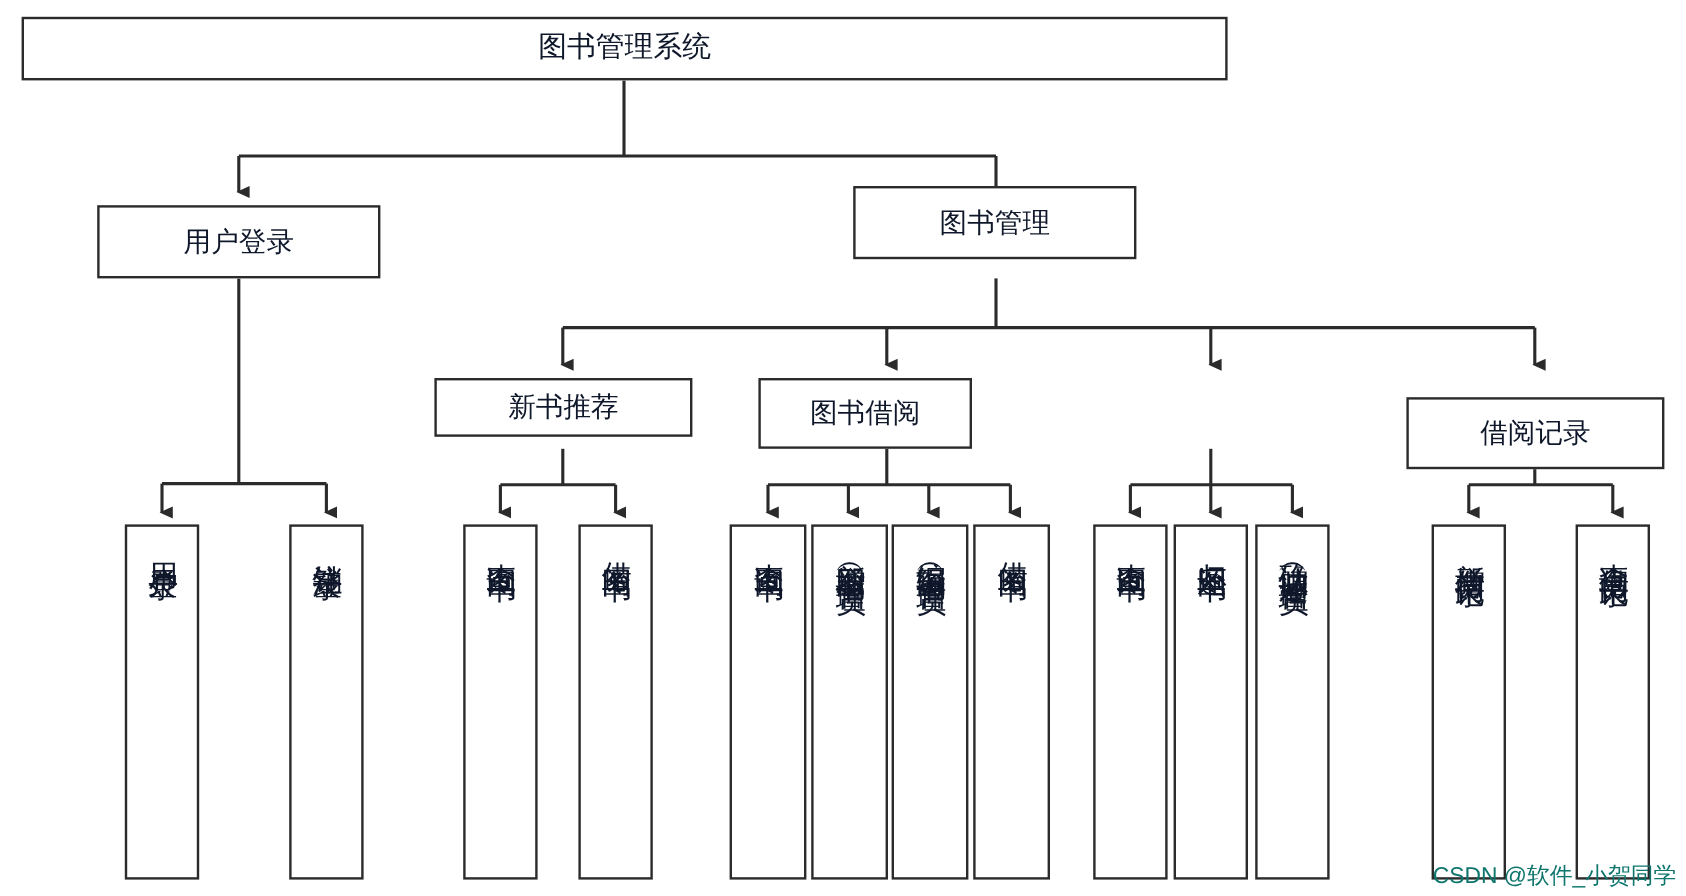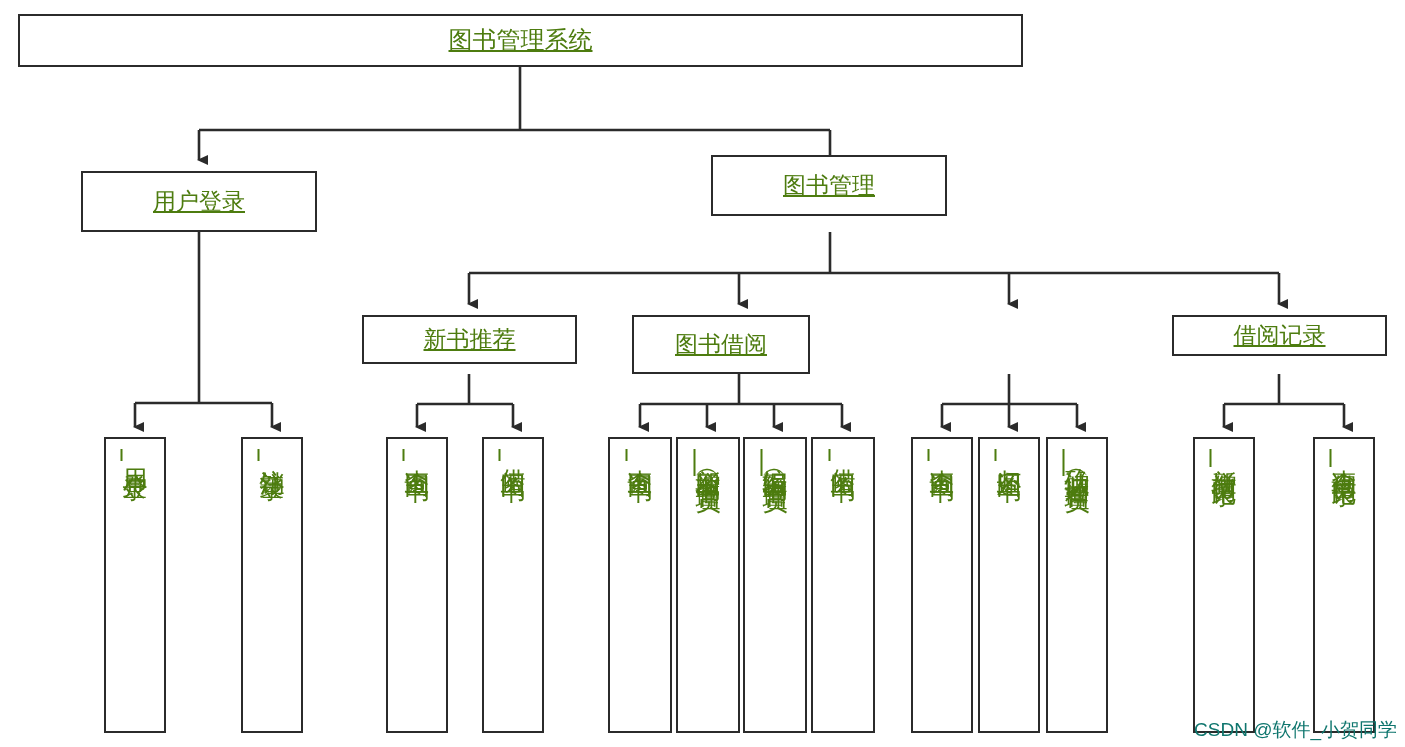--- a/index.html
+++ b/index.html
@@ -17,24 +17,23 @@
     position:absolute;
     box-sizing:border-box;
     background:#ffffff;
     border:2px solid #2b2b2b;
     display:flex;
     align-items:center;
     justify-content:center;
     z-index:2;
   }
   .node .lbl{
-    color:#4d7c0f;
+    color:#0f172a;
     white-space:nowrap;
     line-height:1.1;
-    text-decoration:underline;
   }
   .node.h .lbl{font-size:23px;}
   .node.root .lbl{font-size:24px;}
   .node.leaf{
     border:2px solid #2b2b2b;
     align-items:flex-start;
     justify-content:center;
     padding-top:10px;
   }
   .node.leaf .lbl{
@@ -120,21 +119,21 @@
   <div class="node h" style="left:711px;top:155px;width:236px;height:61px;">
     <span class="lbl">图书管理</span>
   </div>
 
   <div class="node h" style="left:362px;top:315px;width:215px;height:49px;">
     <span class="lbl">新书推荐</span>
   </div>
   <div class="node h" style="left:632px;top:315px;width:178px;height:59px;">
     <span class="lbl">图书借阅</span>
   </div>
-  <div class="node h" style="left:1172px;top:315px;width:215px;height:41px;">
+  <div class="node h" style="left:1172px;top:331px;width:215px;height:60px;">
     <span class="lbl">借阅记录</span>
   </div>
 
   <div class="node leaf" style="left:104px;top:437px;width:62px;height:296px;">
     <span class="lbl">用户登录</span>
   </div>
   <div class="node leaf" style="left:241px;top:437px;width:62px;height:296px;">
     <span class="lbl">注销登录</span>
   </div>
 

